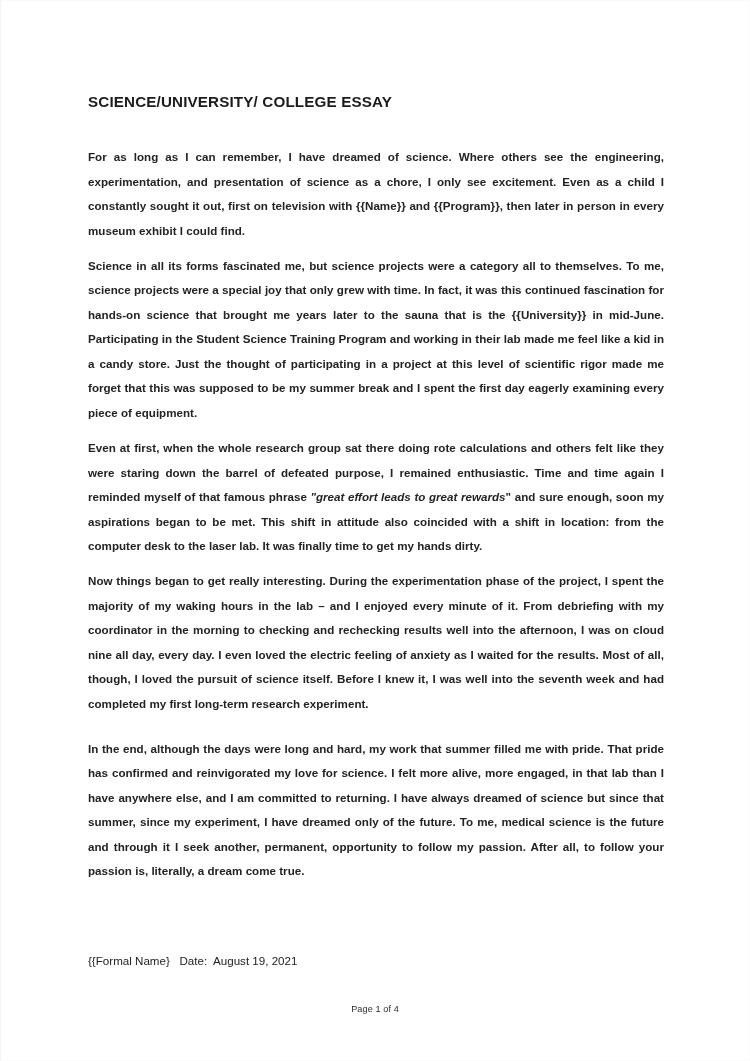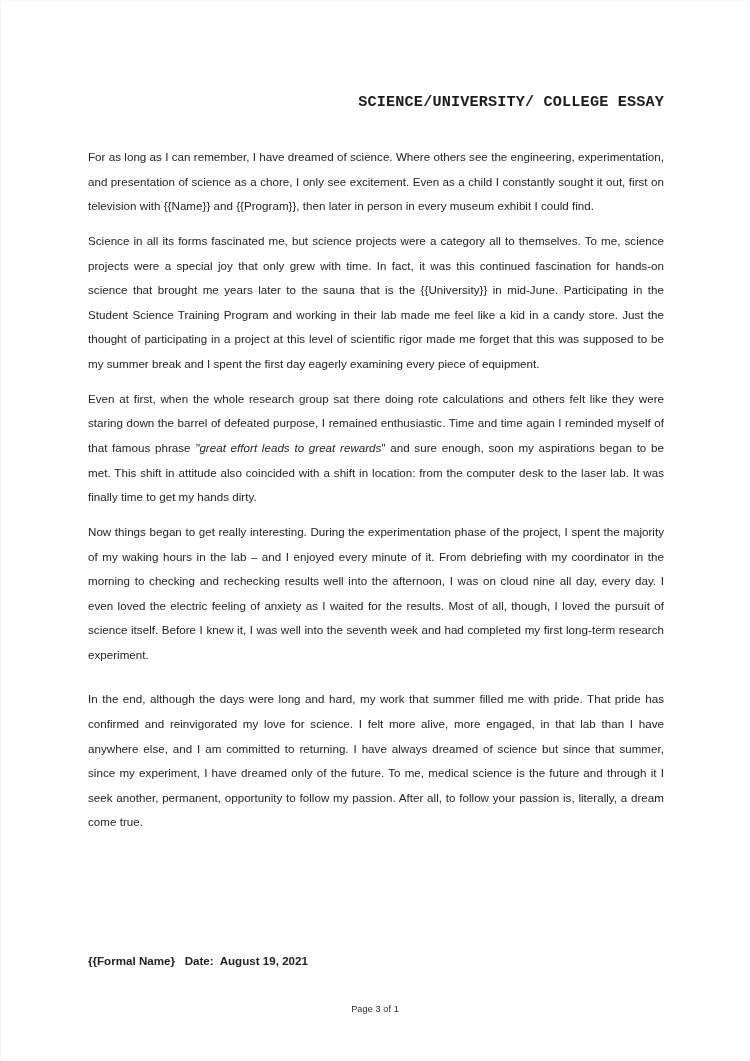--- a/index.html
+++ b/index.html
@@ -38,66 +38,65 @@
     width: 576px;
   }
 
   .doc-title {
     margin: 0;
     padding: 0;
     position: absolute;
     left: 0;
     top: 92px;
     width: 576px;
-    text-align: right;
+    text-align: left;
     font-size: 15.2px;
     font-weight: bold;
     letter-spacing: 0.15px;
     color: #1b1b1b;
     line-height: 20px;
-    font-family: Liberation Mono, monospace;
   }
 
   .paragraphs {
     position: absolute;
     left: 0;
     top: 145px;
     width: 576px;
   }
 
   p.para {
     margin: 0 0 10.5px 0;
     padding: 0;
     text-align: justify;
     text-justify: inter-word;
     font-size: 11.6px;
     line-height: 24.55px;
     color: #232323;
     letter-spacing: 0.02px;
+    font-weight: bold;
   }
 
   p.para:last-child {
     margin-bottom: 0;
     margin-top: 20px;
   }
 
   .quote-italic {
     font-style: italic;
   }
 
   .signature-line {
     position: absolute;
     left: 0;
     top: 951px;
     width: 576px;
     font-size: 11.6px;
     line-height: 20px;
     color: #232323;
     white-space: pre;
-    font-weight: bold;
   }
 
   .page-footer {
     position: absolute;
     left: 0;
     top: 1003px;
     width: 750px;
     text-align: center;
     font-size: 9.1px;
     line-height: 13px;
@@ -125,15 +124,15 @@
       <p class="para">Now things began to get really interesting. During the experimentation phase of the project, I spent the majority of my waking hours in the lab – and I enjoyed every minute of it. From debriefing with my coordinator in the morning to checking and rechecking results well into the afternoon, I was on cloud nine all day, every day. I even loved the electric feeling of anxiety as I waited for the results. Most of all, though, I loved the pursuit of science itself. Before I knew it, I was well into the seventh week and had completed my first long-term research experiment.</p>
 
       <p class="para">In the end, although the days were long and hard, my work that summer filled me with pride. That pride has confirmed and reinvigorated my love for science. I felt more alive, more engaged, in that lab than I have anywhere else, and I am committed to returning. I have always dreamed of science but since that summer, since my experiment, I have dreamed only of the future. To me, medical science is the future and through it I seek another, permanent, opportunity to follow my passion. After all, to follow your passion is, literally, a dream come true.</p>
 
     </div>
 
     <div class="signature-line">{{Formal Name}   Date:  August 19, 2021</div>
 
   </div>
 
-  <div class="page-footer">Page 3 of 1</div>
+  <div class="page-footer">Page 1 of 4</div>
 
 </div>
 
 </body></html>

